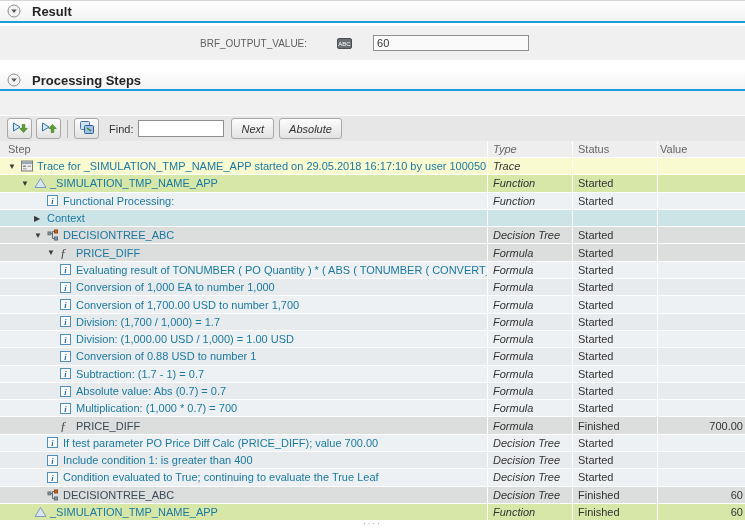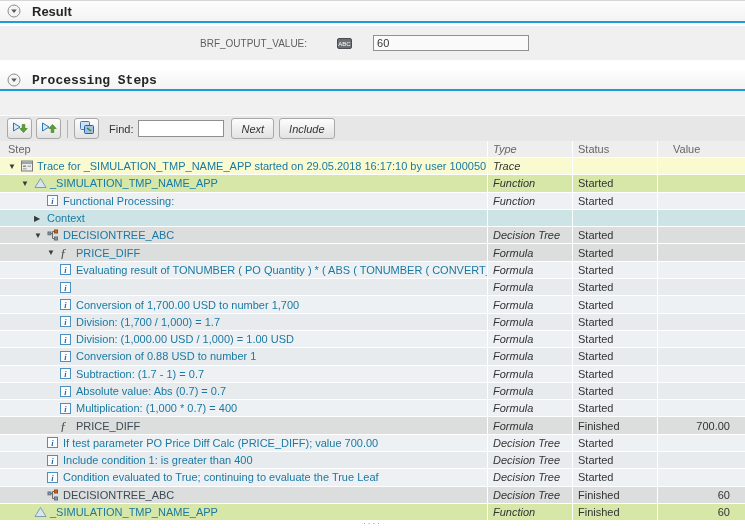--- a/index.html
+++ b/index.html
@@ -2,21 +2,21 @@
 <html><head>
 <meta charset="utf-8">
 <style>
   * { margin:0; padding:0; box-sizing:border-box; }
   body { background:#fff; }
   .page { width:745px; height:528px; background:#fff; font-family:"Liberation Sans", sans-serif; font-size:11px; color:#333; overflow:hidden; position:relative; }
 
   
   .sec { display:flex; align-items:center; padding-left:7px; background:linear-gradient(#fdfdfd,#f3f3f3); }
   .sec-result { height:21px; border-top:1px solid #d6d6d6; }
-  .sec-proc { height:18px;font-family:Liberation Mono, monospace; }
+  .sec-proc { height:18px; }
   .sec .toggle { width:14px; height:14px; margin-right:11px; display:flex; align-items:center; justify-content:center; cursor:pointer; }
   .sec .title { font-weight:bold; font-size:13px; color:#252525; }
   .blueline { height:2px; background:#1b9ddb; }
 
   
   .gap3 { height:3px; }
   .result-panel { height:34px; background:#f0f0f0; display:flex; align-items:center;gap:16px; }
   .result-label { margin-left:200px; color:#5f5f5f; font-size:10px; }
   .abc-icon { margin-left:14px; display:flex; align-items:center; }
   .result-input { margin-left:5px; width:156px; height:16px; border:1px solid #909090; background:#fafafa; font-family:"Liberation Sans", sans-serif; font-size:11px; color:#333; padding:0 3px; }
@@ -31,21 +31,21 @@
   .tsep { width:1px; height:18px; background:#b5b5b5; margin:0 6px; }
   .find-label { margin-left:10px; color:#333; }
   .find-input { margin-left:5px; width:86px; height:17px; border:1px solid #8f8f8f; background:#fff; font-family:"Liberation Sans", sans-serif; font-size:11px; padding:0 3px; }
 
   
   .thead { height:17px; background:#eeeeee; border-bottom:1px solid #fff; display:flex; color:#666; }
   .row { height:17.3px; border-bottom:1px solid #fff; display:flex; align-items:stretch; }
   .c-step { flex:1 1 auto; width:487px; display:flex; align-items:center; overflow:hidden; white-space:nowrap; }
   .c-type { width:85px; border-left:1px solid #fff; padding-left:5px; display:flex; align-items:center; overflow:hidden; white-space:nowrap;font-style:italic; }
   .c-status { width:85px; border-left:1px solid #fff; padding-left:5px; display:flex; align-items:center; overflow:hidden; white-space:nowrap; }
-  .c-value { width:88px; border-left:1px solid #fff; padding:0 15px; display:flex; align-items:center; justify-content:flex-end; overflow:hidden; white-space:nowrap; }
+  .c-value { width:88px; border-left:1px solid #fff; padding:0 2px; display:flex; align-items:center; justify-content:flex-end; overflow:hidden; white-space:nowrap; }
   .thead .c-step { padding-left:8px; }
   .thead .c-value { justify-content:flex-start; }
 
   .bg-yellow { background:#fafad0; }
   .bg-green  { background:#d7e7a8; }
   .bg-teal   { background:#cde4e7; }
   .bg-gray   { background:#dcdddd; }
   .bg-a      { background:#eef1f3; }
   .bg-b      { background:#e8ebee; }
 
@@ -121,21 +121,21 @@
         <svg width="16" height="15" viewBox="0 0 16 15">
             <rect x="1.5" y="1.5" width="9" height="8" rx="1" fill="#cfe0f4" stroke="#4a76ad"></rect>
             <rect x="5.5" y="5.5" width="9" height="8" rx="1" fill="#9fc3e8" stroke="#2f5e96"></rect>
             <path d="M8 8 l4 3" stroke="#3f7a2e" stroke-width="1.5"></path>
           </svg>
       </span>
     </span>
     <span class="find-label">Find:</span>
     <input class="find-input" value="" style="">
     <span class="tbtn txtbtn" style="margin-left:7px;">Next</span>
-    <span class="tbtn txtbtn" style="margin-left:5px;">Include</span>
+    <span class="tbtn txtbtn" style="margin-left:5px;">Absolute</span>
   </div>
 
   <div class="thead">
     <div class="c-step">Step</div>
     <div class="c-type">Type</div>
     <div class="c-status">Status</div>
     <div class="c-value">Value</div>
   </div>
 
   <div>
@@ -239,20 +239,21 @@
         <div class="c-value"></div>
       </div>
       <div class="row bg-b">
         <div class="c-step" style="padding-left: 60px;">
           <span class="ric">
             <svg width="11" height="11" viewBox="0 0 11 11">
               <rect x="0.5" y="0.5" width="10" height="10" fill="#fdfdfd" stroke="#4d8fbe"></rect>
               <text x="5.5" y="8.6" font-size="8.5" font-family="Liberation Serif, serif" font-weight="bold" font-style="italic" fill="#2268a8" text-anchor="middle">i</text>
             </svg>
           </span>
+          <span class="lbl">Conversion of 1,000 EA to number 1,000</span>
         </div>
         <div class="c-type">Formula</div>
         <div class="c-status">Started</div>
         <div class="c-value"></div>
       </div>
       <div class="row bg-a">
         <div class="c-step" style="padding-left: 60px;">
           <span class="ric">
             <svg width="11" height="11" viewBox="0 0 11 11">
               <rect x="0.5" y="0.5" width="10" height="10" fill="#fdfdfd" stroke="#4d8fbe"></rect>
@@ -336,21 +337,21 @@
         <div class="c-value"></div>
       </div>
       <div class="row bg-a">
         <div class="c-step" style="padding-left: 60px;">
           <span class="ric">
             <svg width="11" height="11" viewBox="0 0 11 11">
               <rect x="0.5" y="0.5" width="10" height="10" fill="#fdfdfd" stroke="#4d8fbe"></rect>
               <text x="5.5" y="8.6" font-size="8.5" font-family="Liberation Serif, serif" font-weight="bold" font-style="italic" fill="#2268a8" text-anchor="middle">i</text>
             </svg>
           </span>
-          <span class="lbl">Multiplication: (1,000 * 0.7) = 400</span>
+          <span class="lbl">Multiplication: (1,000 * 0.7) = 700</span>
         </div>
         <div class="c-type">Formula</div>
         <div class="c-status">Started</div>
         <div class="c-value"></div>
       </div>
       <div class="row bg-gray">
         <div class="c-step" style="padding-left: 47px;">
           <span class="exp"></span>
           <span class="ric">
             <span class="fx">ƒ</span>

